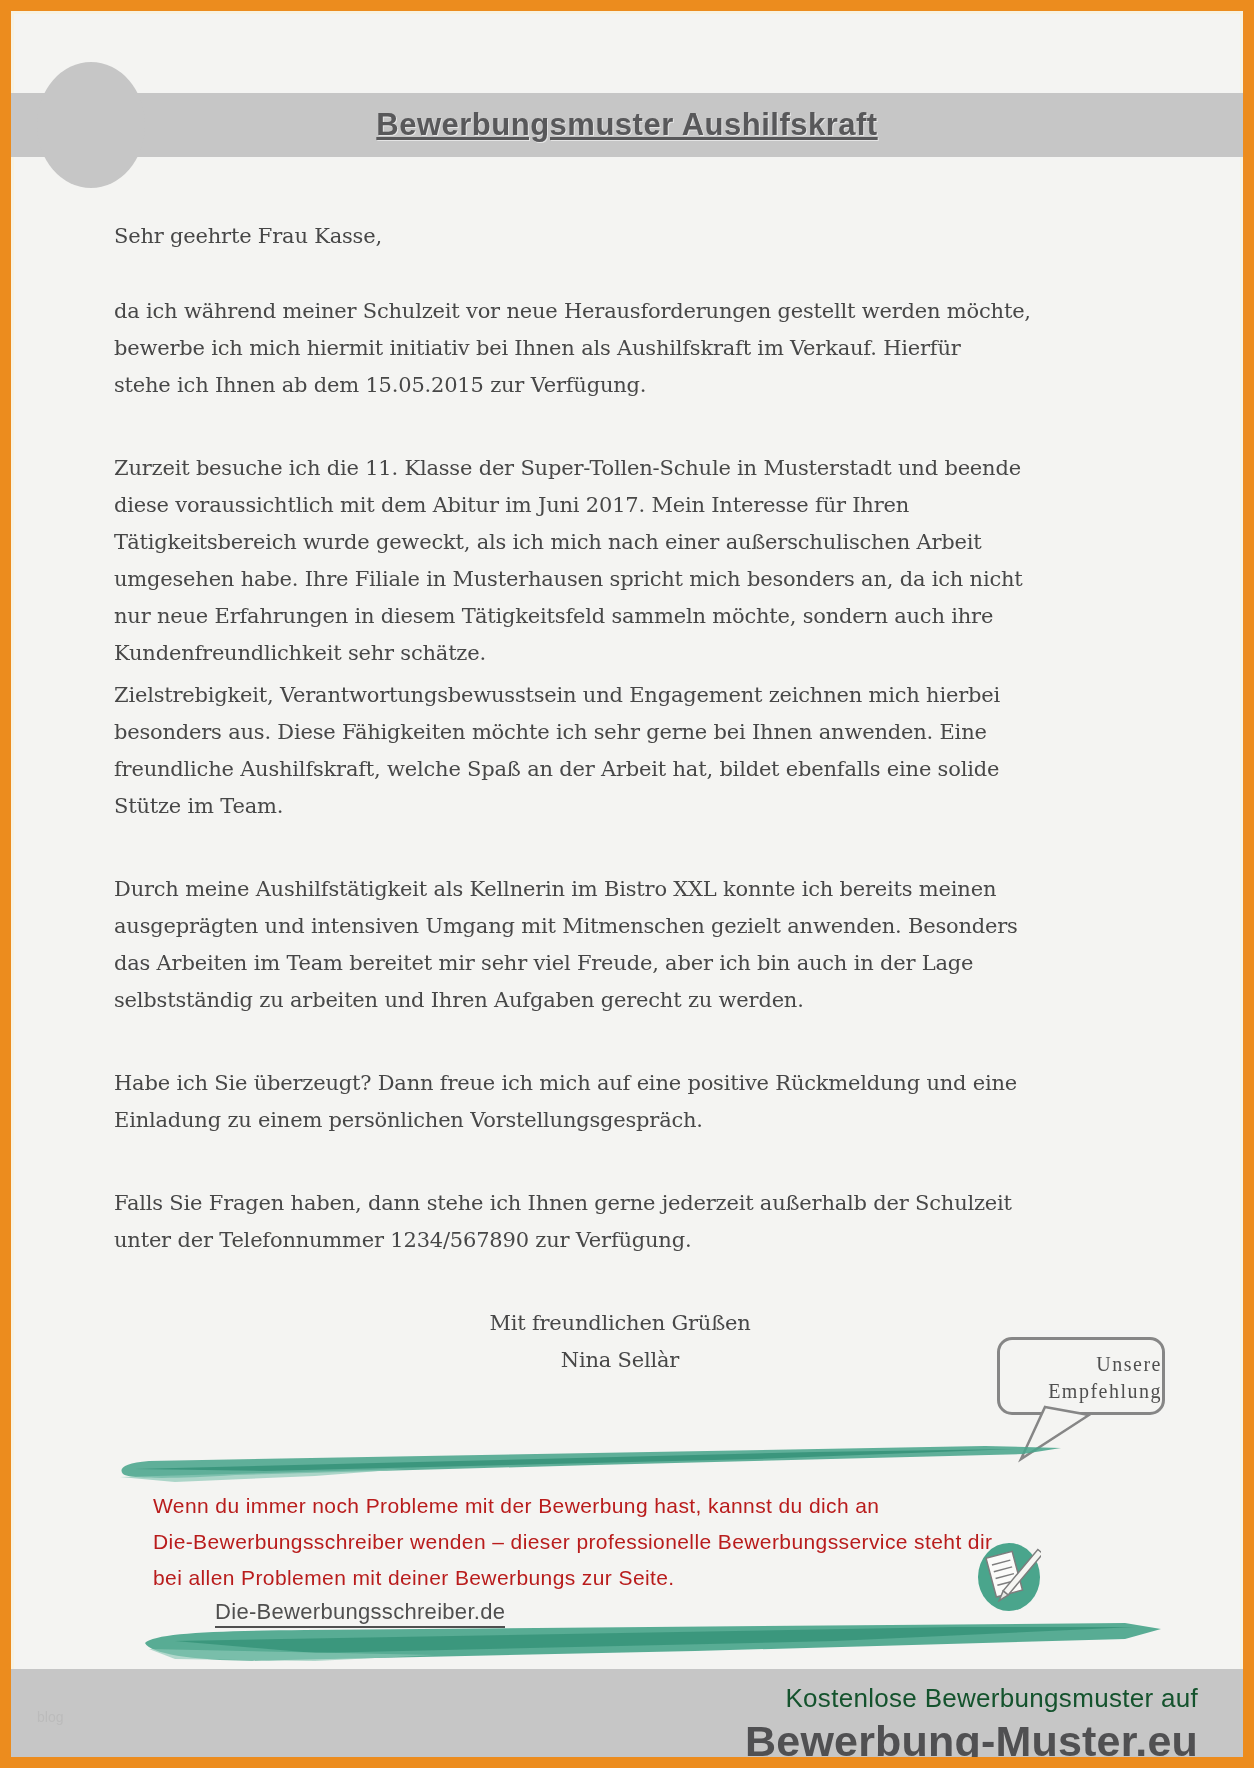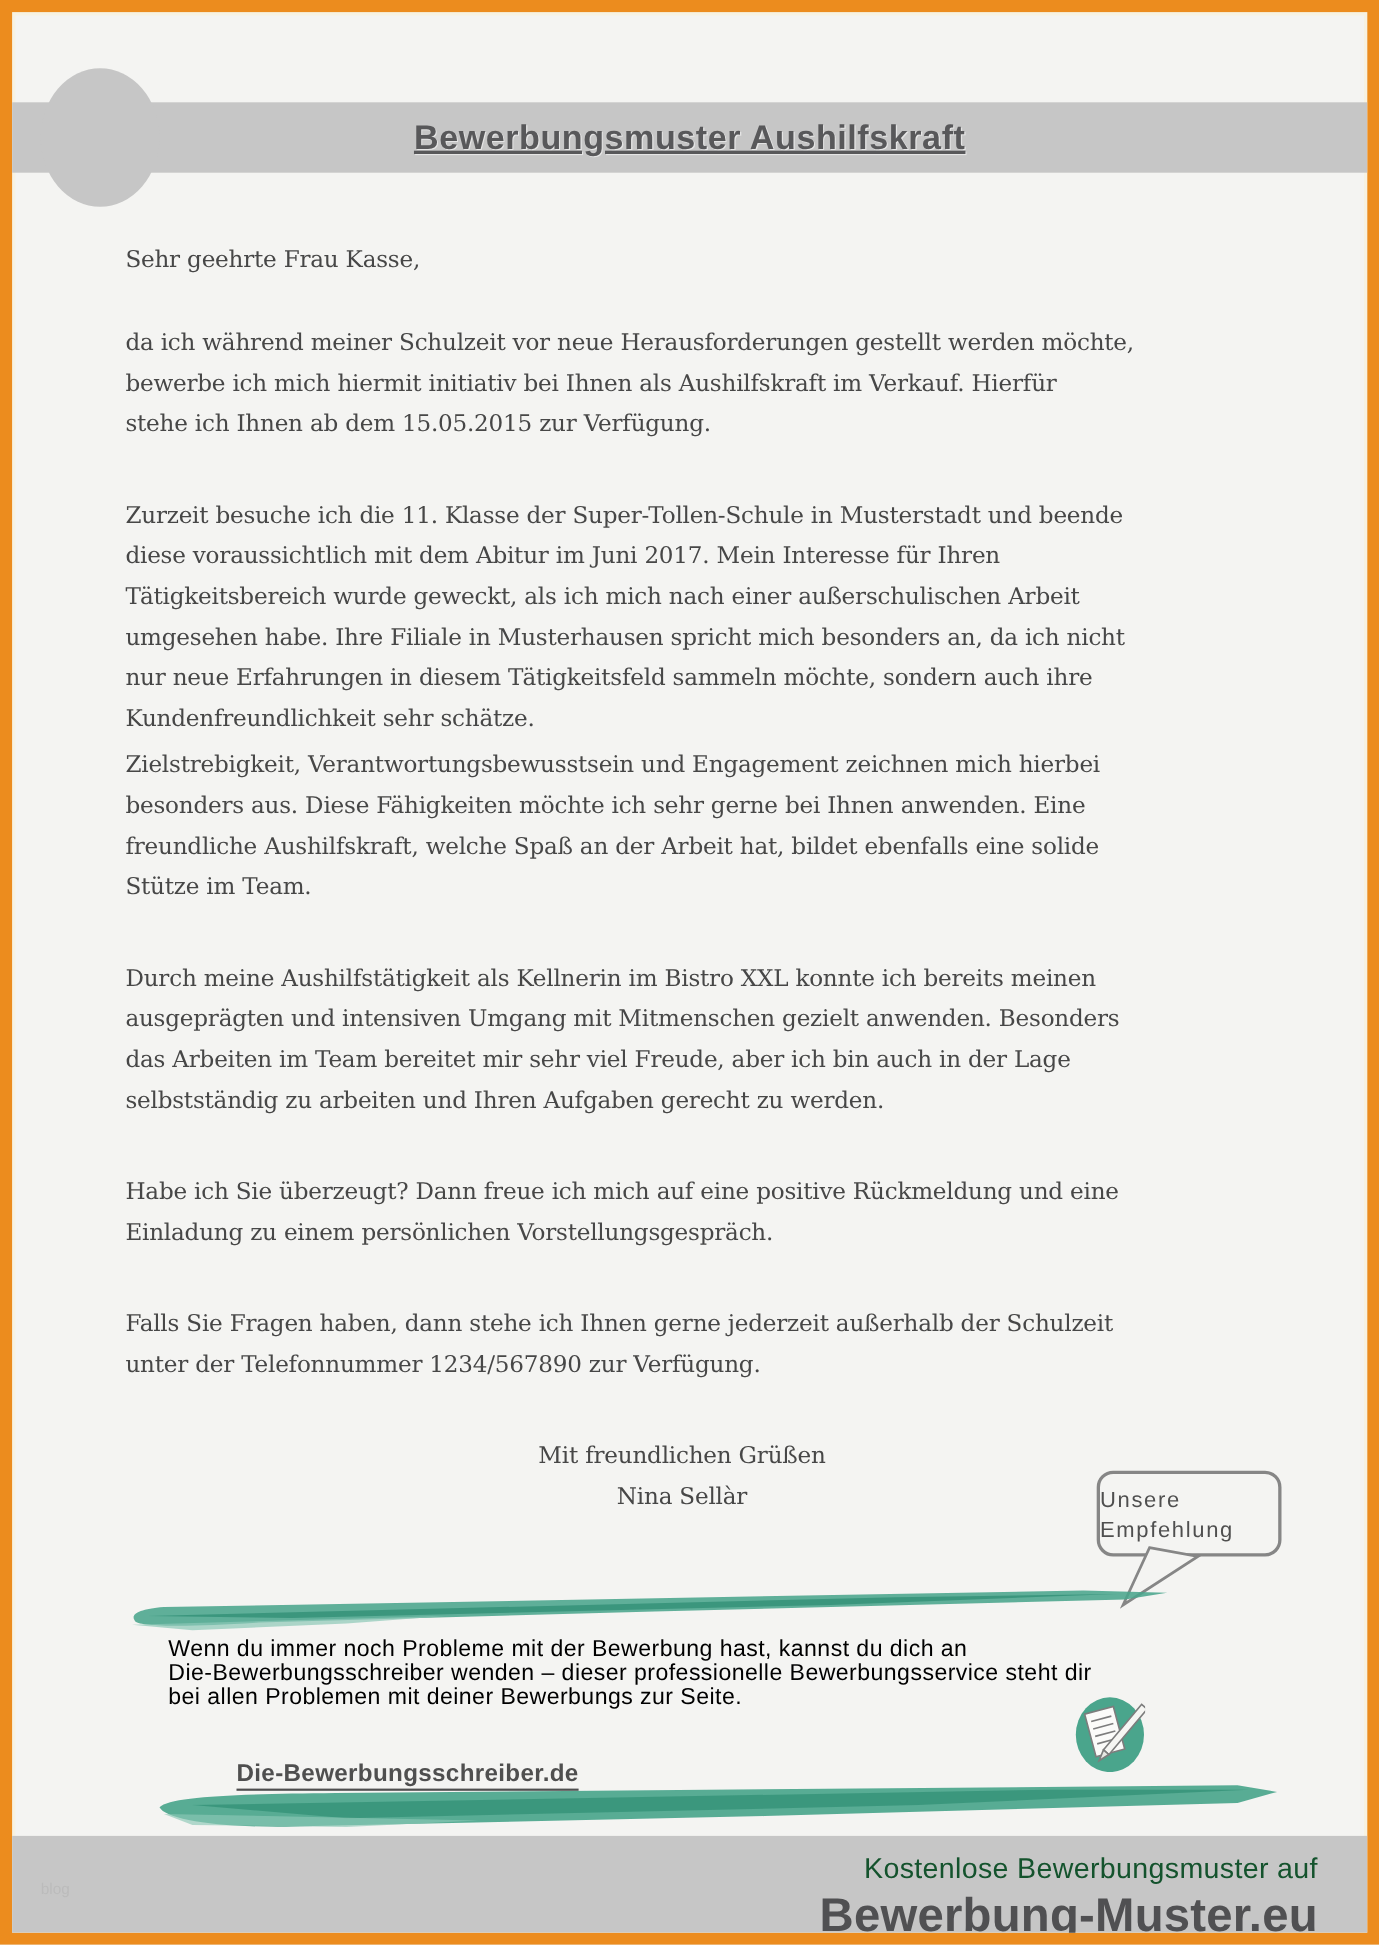--- a/index.html
+++ b/index.html
@@ -42,41 +42,42 @@
   .letter p.no-gap{margin-bottom:5px;}
   .letter p.closing{margin-bottom:0;text-align:center;}
 
   
   .bubble{
     position:absolute;left:986px;top:1326px;width:168px;height:78px;
     box-sizing:border-box;border:3px solid #868686;border-radius:15px;
     background:var(--page_bg,#f4f4f2);
   }
   .bubble-text{
-    margin-top:11px;text-align:left;
-    font-family:Liberation Sans, sans-serif;
+    margin-top:11px;text-align:right;
+    font-family:Liberation Serif, serif;
     font-size:20px;line-height:27px;letter-spacing:1.5px;color:#4f4f4f;
     white-space:pre-line;
+    padding-left:21px;
   }
   .bubble-tail{position:absolute;left:990px;top:1392px;width:100px;height:62px;}
 
   
   .brush{position:absolute;color:var(--accent,#4aa58c);}
   .brush1{left:104px;top:1432px;width:950px;height:42px;}
   .brush2{left:124px;top:1608px;width:1030px;height:46px;}
 
   
   .promo{
     position:absolute;left:142px;top:1477px;width:900px;
-    font-size:21px;line-height:22px;letter-spacing:.4px;color:#000000;
+    font-size:21px;line-height:36px;letter-spacing:.4px;color:#b91c1c;
     white-space:pre-line;
   }
   .promo-link{
     position:absolute;left:204px;top:1588px;
-    font-size:22px;font-weight:bold;letter-spacing:.3px;color:#4f4f4f;
+    font-size:22px;font-weight:normal;letter-spacing:.3px;color:#4f4f4f;
     text-decoration:none;border-bottom:2px solid #4f4f4f;padding-bottom:1px;
     cursor:pointer;
   }
   .note-icon{position:absolute;left:966px;top:1528px;width:64px;height:72px;}
 
   
   .footer{
     position:absolute;left:0;right:0;top:1658px;bottom:0;
     background:var(--band,#c6c6c6);
     text-align:right;padding-right:45px;box-sizing:border-box;

